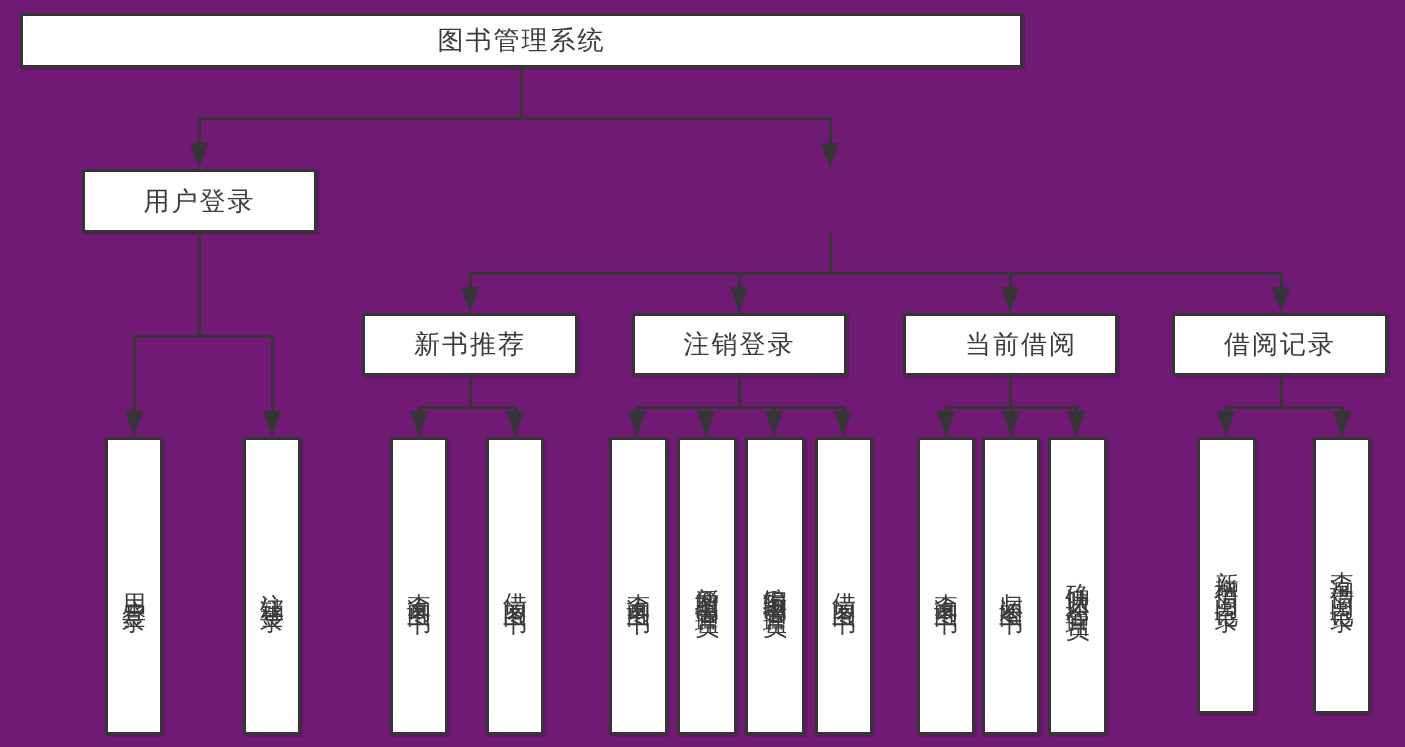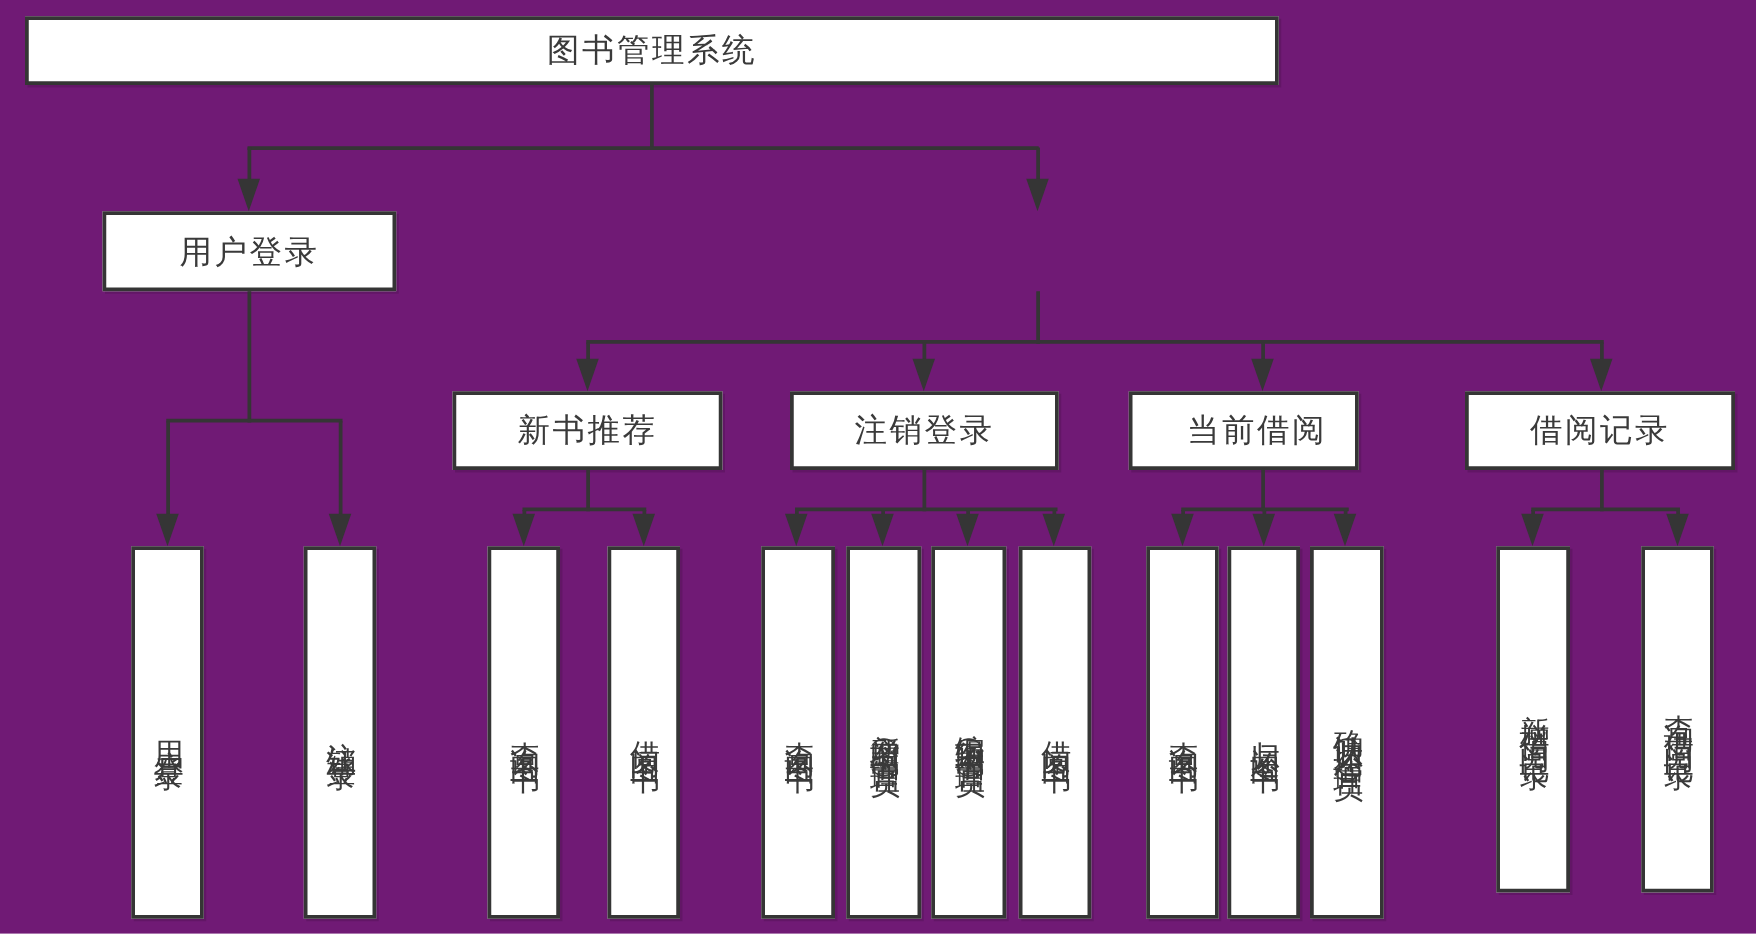--- a/index.html
+++ b/index.html
@@ -65,21 +65,21 @@
   <div class="box hbox" style="left:82px;top:169px;width:235px;height:64px;">
     <span>用户登录</span>
   </div>
 
   <div class="box hbox" style="left:362px;top:313px;width:216px;height:63px;">
     <span>新书推荐</span>
   </div>
   <div class="box hbox" style="left:632px;top:313px;width:215px;height:63px;">
     <span>注销登录</span>
   </div>
-  <div class="box hbox" style="left:903px;top:313px;width:184px;height:63px;padding-left:21px;">
+  <div class="box hbox" style="left:903px;top:313px;width:215px;height:63px;padding-left:21px;">
     <span>当前借阅</span>
   </div>
   <div class="box hbox" style="left:1172px;top:313px;width:216px;height:63px;">
     <span>借阅记录</span>
   </div>
 
   <div class="box vbox" style="left:105px;top:437px;width:58px;height:298px;">
     <span class="ls4">用户登录</span>
   </div>
   <div class="box vbox" style="left:243px;top:437px;width:58px;height:298px;">

